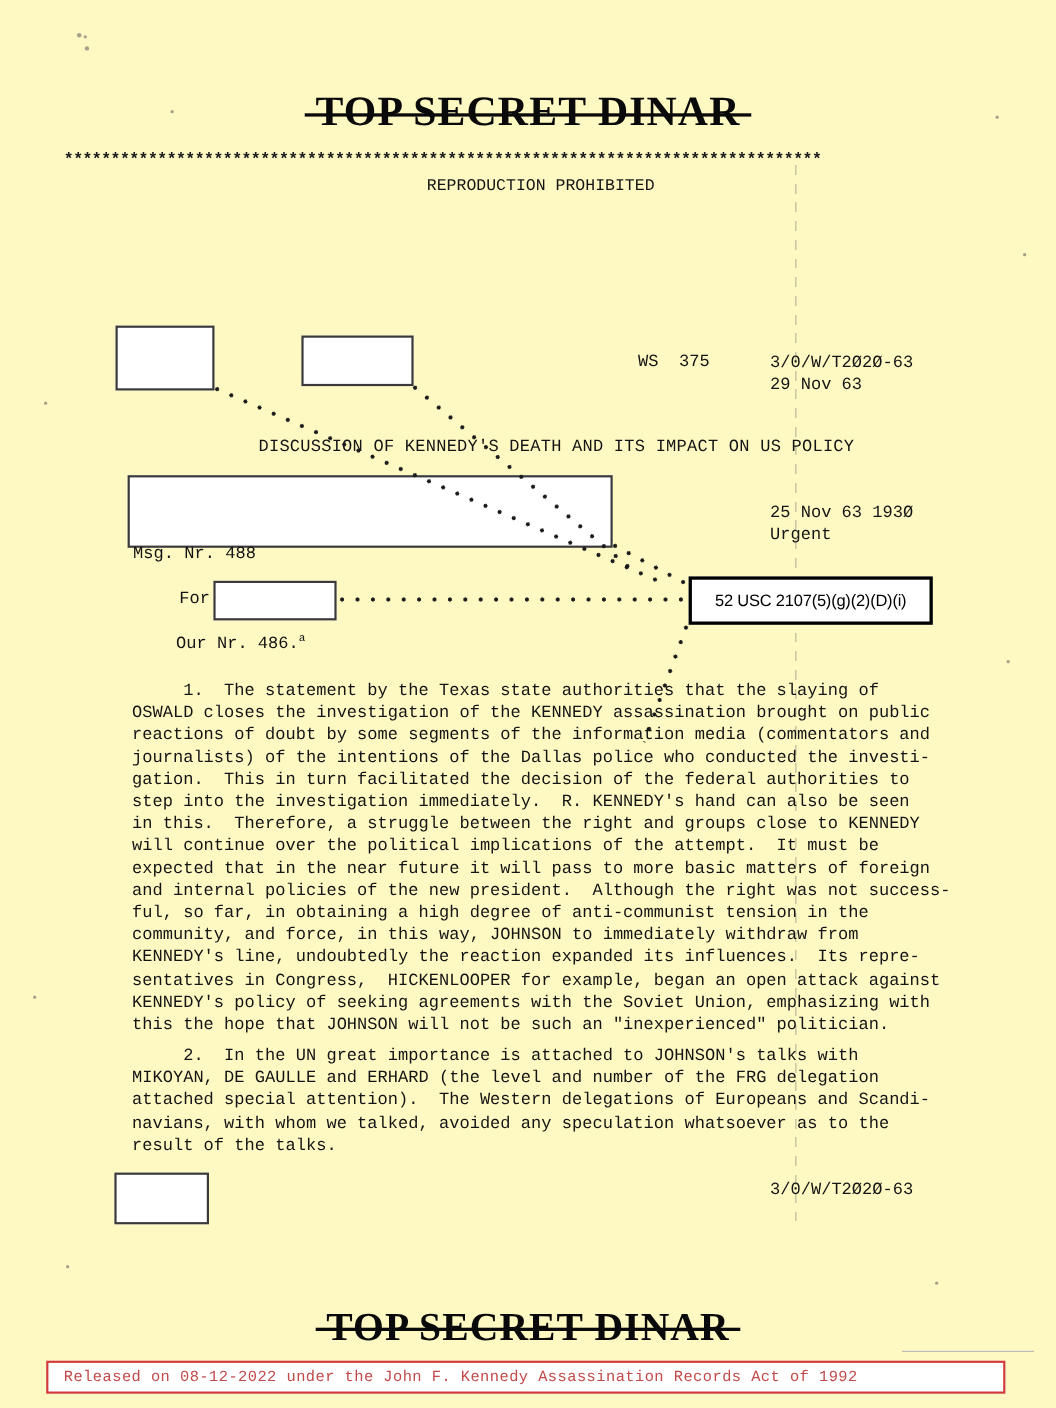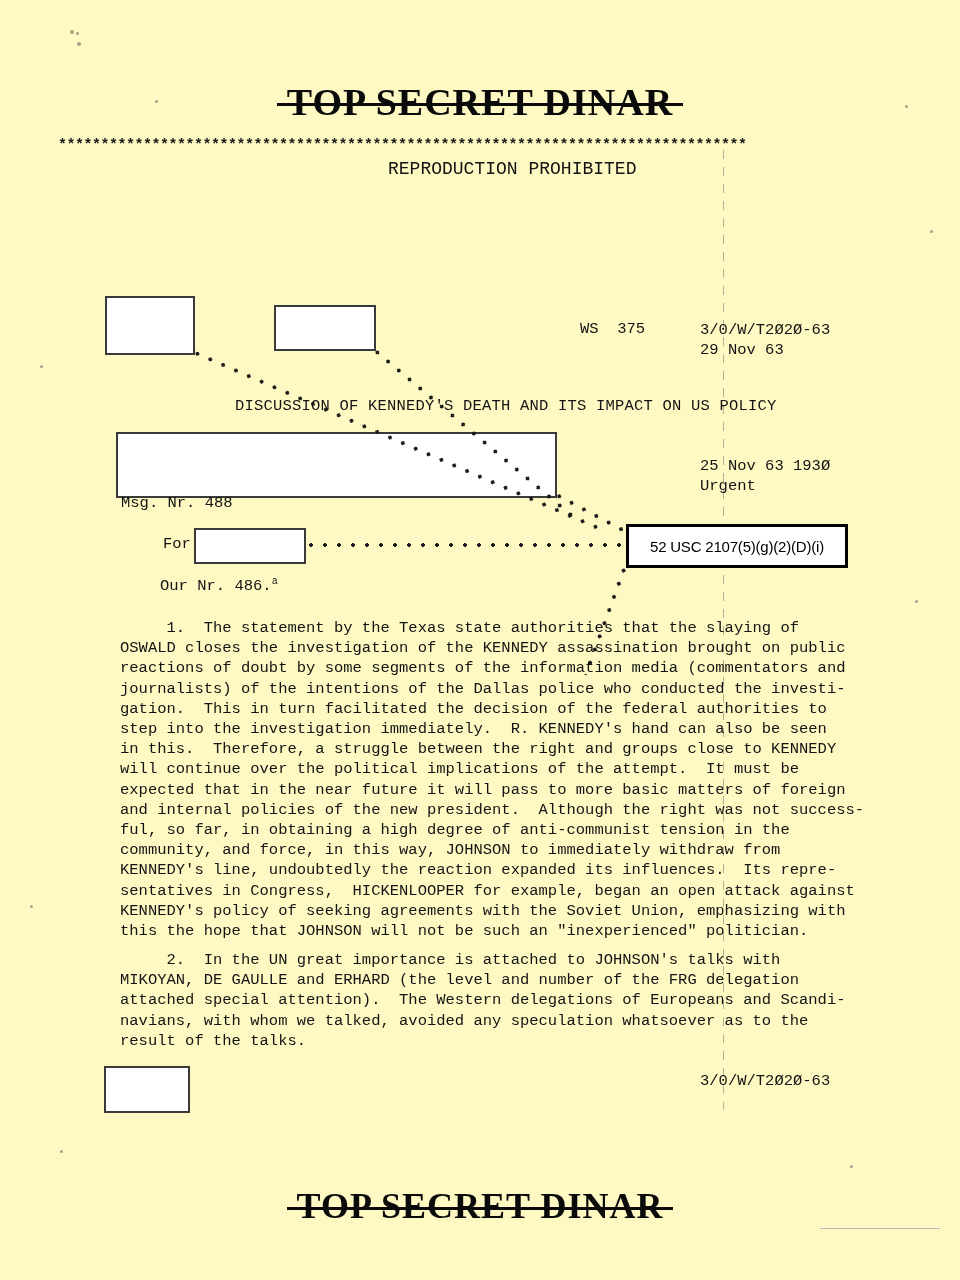--- a/index.html
+++ b/index.html
@@ -112,21 +112,21 @@
   
   .tw {
     position: absolute;
     font-family: "Liberation Mono", "DejaVu Sans Mono", monospace;
     font-size: 15.5px;
     line-height: 19.5px;
     white-space: pre;
     color: #141414;
   }
 
-  #repro-prohibited { top: 160px; left: 388px; font-size: 18px; }
+  #repro-prohibited { top: 160px; left: 388px; font-size: 15px; }
   #repro-note { top: 199px; left: 388px; line-height: 20px; }
 
   #ws-number  { top: 320px; left: 580px; }
   #doc-ref    { top: 320px; left: 700px; line-height: 20px; }
 
   #subject-title { top: 397px; left: 235px; letter-spacing: 0.2px; }
 
   #msg-nr   { top: 494px; left: 121px; }
   #for-label{ top: 535px; left: 163px; }
   #our-nr   { top: 572px; left: 160px; }
@@ -285,14 +285,17 @@
 result of the talks.</div>
 
   <div class="tw" id="footer-ref">3/0/W/T2Ø2Ø-63</div>
 
   <div class="class-banner" id="bottom-banner">
     <span class="inner">TOP SECRET DINAR</span>
   </div>
 
   <div class="grayline" style="left:820px; top:1228px; width:120px;"></div>
 
+  <div id="release-banner">
+    <span id="release-text">Released on 08-12-2022 under the John F. Kennedy Assassination Records Act of 1992</span>
+  </div>
 
 </div>
 
 </body></html>

